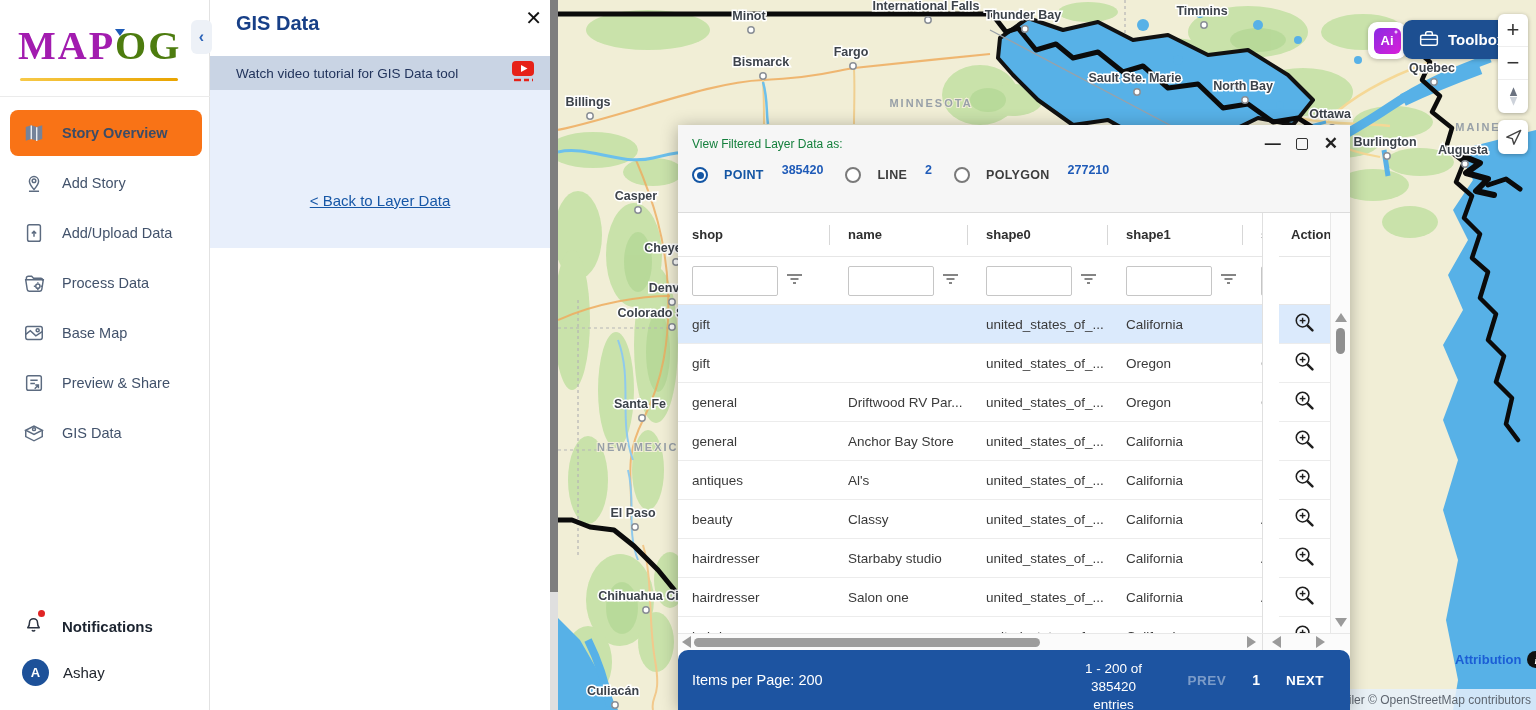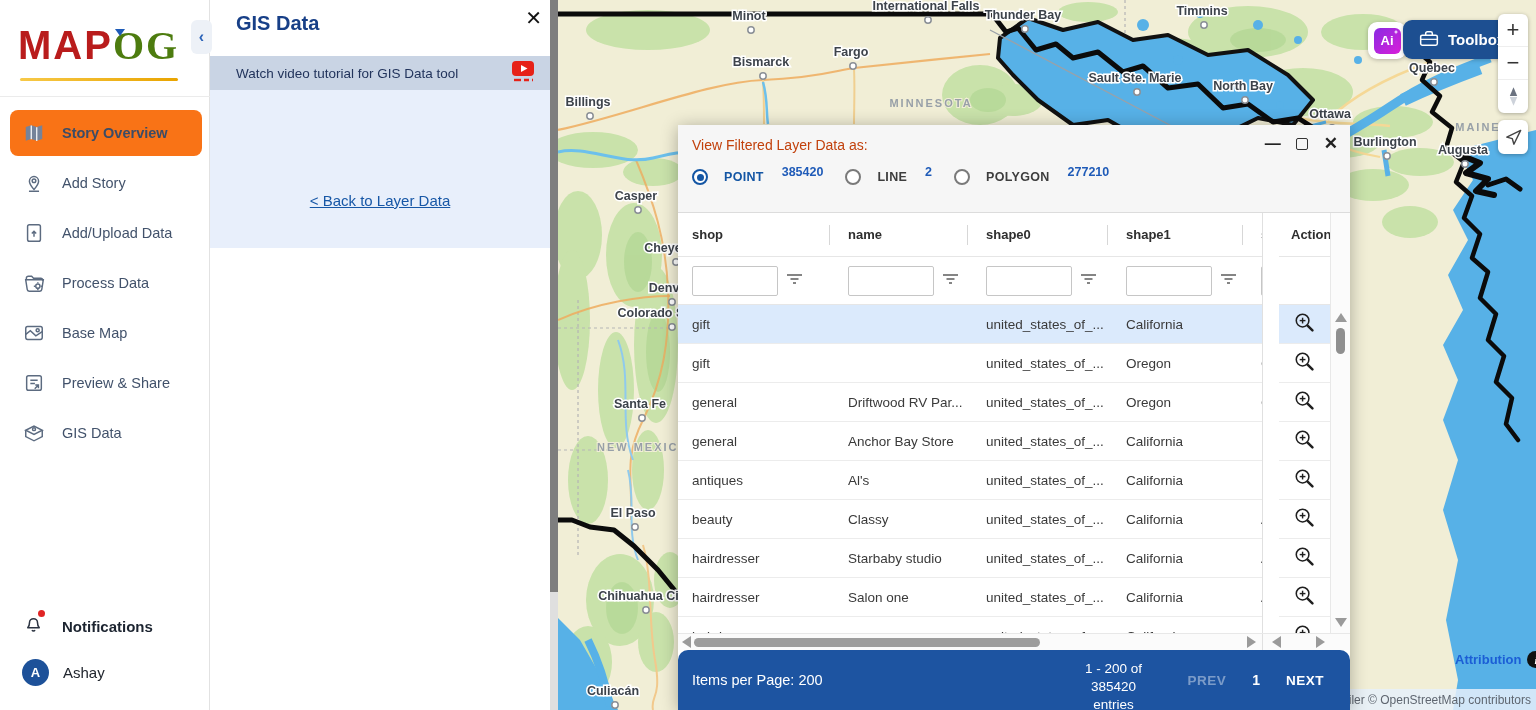--- a/index.html
+++ b/index.html
@@ -25,21 +25,21 @@
   .attribution { position:absolute; left:1455px; top:651px; display:flex; align-items:center; gap:6px; z-index:6; }
   .attribution-label { color:#1b5ed6; font-size:13px; font-weight:700; }
   .info-dot { width:17px; height:17px; border-radius:50%; background:#111; color:#fff; font-size:11px; font-weight:700; display:flex; align-items:center; justify-content:center; font-family:"Liberation Serif", serif; font-style:italic; }
   .credit-strip { position:absolute; right:0; top:689px; height:21px; padding:0 5px 0 10px; background:rgba(230,240,250,.85); display:flex; align-items:center; z-index:6; }
   .credit-strip span { font-size:12px; color:#5f6670; }
 
   
   .sidebar { position:absolute; left:0; top:0; width:210px; height:710px; background:#fff; border-right:1px solid #e2e2e2; z-index:30; }
   .logo { position:absolute; left:18px; top:14px; width:170px; height:70px; }
   .logo-text { font-size:40px; font-weight:800; letter-spacing:2px; line-height:62px; font-family:"Liberation Sans", sans-serif; }
-  .logo-map { color:#b91c1c; }
+  .logo-map { color:#a21caf;font-family:Liberation Serif, serif; }
   .logo-og { color:#4d7c0f; position:relative;font-family:Liberation Serif, serif; }
   .logo-pin { position:absolute; left:97px; top:22px; width:12px; height:16px; }
   .logo-pin .head { width:12px; height:12px; background:#1e5bb8; border-radius:50%; }
   .logo-pin .tip { width:0; height:0; border-left:5px solid transparent; border-right:5px solid transparent; border-top:7px solid #1e5bb8; margin:-2px auto 0; }
   .logo-underline { position:absolute; left:2px; top:64px; width:158px; height:3px; background:linear-gradient(90deg,#f7c948,#e9a400); border-radius:2px; }
   .collapse-btn { position:absolute; left:191px; top:20px; width:21px; height:34px; background:#edf1f7; border-radius:6px; display:flex; align-items:center; justify-content:center; color:#2a62b8; font-size:16px; font-weight:700; z-index:35; cursor:pointer; }
   .sidebar-divider { position:absolute; left:0; top:96px; width:210px; height:1px; background:#ebebeb; }
   .nav { position:absolute; left:10px; top:110px; width:192px; }
   .nav-item { display:flex; align-items:center; gap:16px; padding:11px 12px; border-radius:8px; color:#42526b; font-size:14.5px; cursor:pointer; margin-bottom:4px; }
   .nav-item.active { background:#f97316; color:#3b4c66; font-weight:600; }
@@ -64,21 +64,21 @@
   .search-input { flex:1; border:none; outline:none; font-size:15px; color:#111; padding:0 10px 0 14px; font-family:"Liberation Sans", sans-serif; background:#fff; }
   .search-btn { width:48px; background:#1d4a8f; display:flex; align-items:center; justify-content:center; cursor:pointer; }
   .back-link { position:absolute; left:0; top:102px; width:100%; text-align:center; }
   .back-link a { color:#1757a6; font-size:15px; text-decoration:underline; cursor:pointer; }
   .panel-scroll { position:absolute; right:0; top:0; width:8px; height:710px; background:#dfdfdf; }
   .panel-scroll .thumb { position:absolute; left:0; top:0; width:8px; height:592px; background:#7e7e7e; }
 
   
   .modal { position:absolute; left:678px; top:125px; width:672px; height:585px; background:#fff; z-index:20; box-shadow:0 2px 16px rgba(0,0,0,.3); display:flex; flex-direction:column; }
   .modal-head { background:#f6f6f6; border-bottom:1px solid #dcdcdc; padding:12px 14px 10px; position:relative; flex:0 0 88px; }
-  .modal-title { font-size:14px; color:#c2410c; }
+  .modal-title { font-size:12px; color:#15803d; }
   .win-controls { position:absolute; right:12px; top:8px; display:flex; align-items:center; gap:16px; }
   .win-btn { cursor:pointer; color:#222; display:flex; align-items:center; justify-content:center; }
   .win-min { font-size:16px; font-weight:700; letter-spacing:-1px; }
   .win-max-box { width:12px; height:12px; border:1.6px solid #333; border-radius:2px; }
   .win-close { font-size:17px; font-weight:600; }
   .radio-row { display:flex; align-items:center; gap:22px; margin-top:16px; }
   .radio-item { display:flex; align-items:center; gap:16px; cursor:pointer; }
   .radio-circle { width:16px; height:16px; border-radius:50%; border:2px solid #7a7a7a; background:#fff; position:relative; flex:0 0 16px; }
   .radio-circle.sel { border-color:#1456a4; }
   .radio-circle.sel:after { content:""; position:absolute; left:2.5px; top:2.5px; width:7px; height:7px; border-radius:50%; background:#1456a4; }

